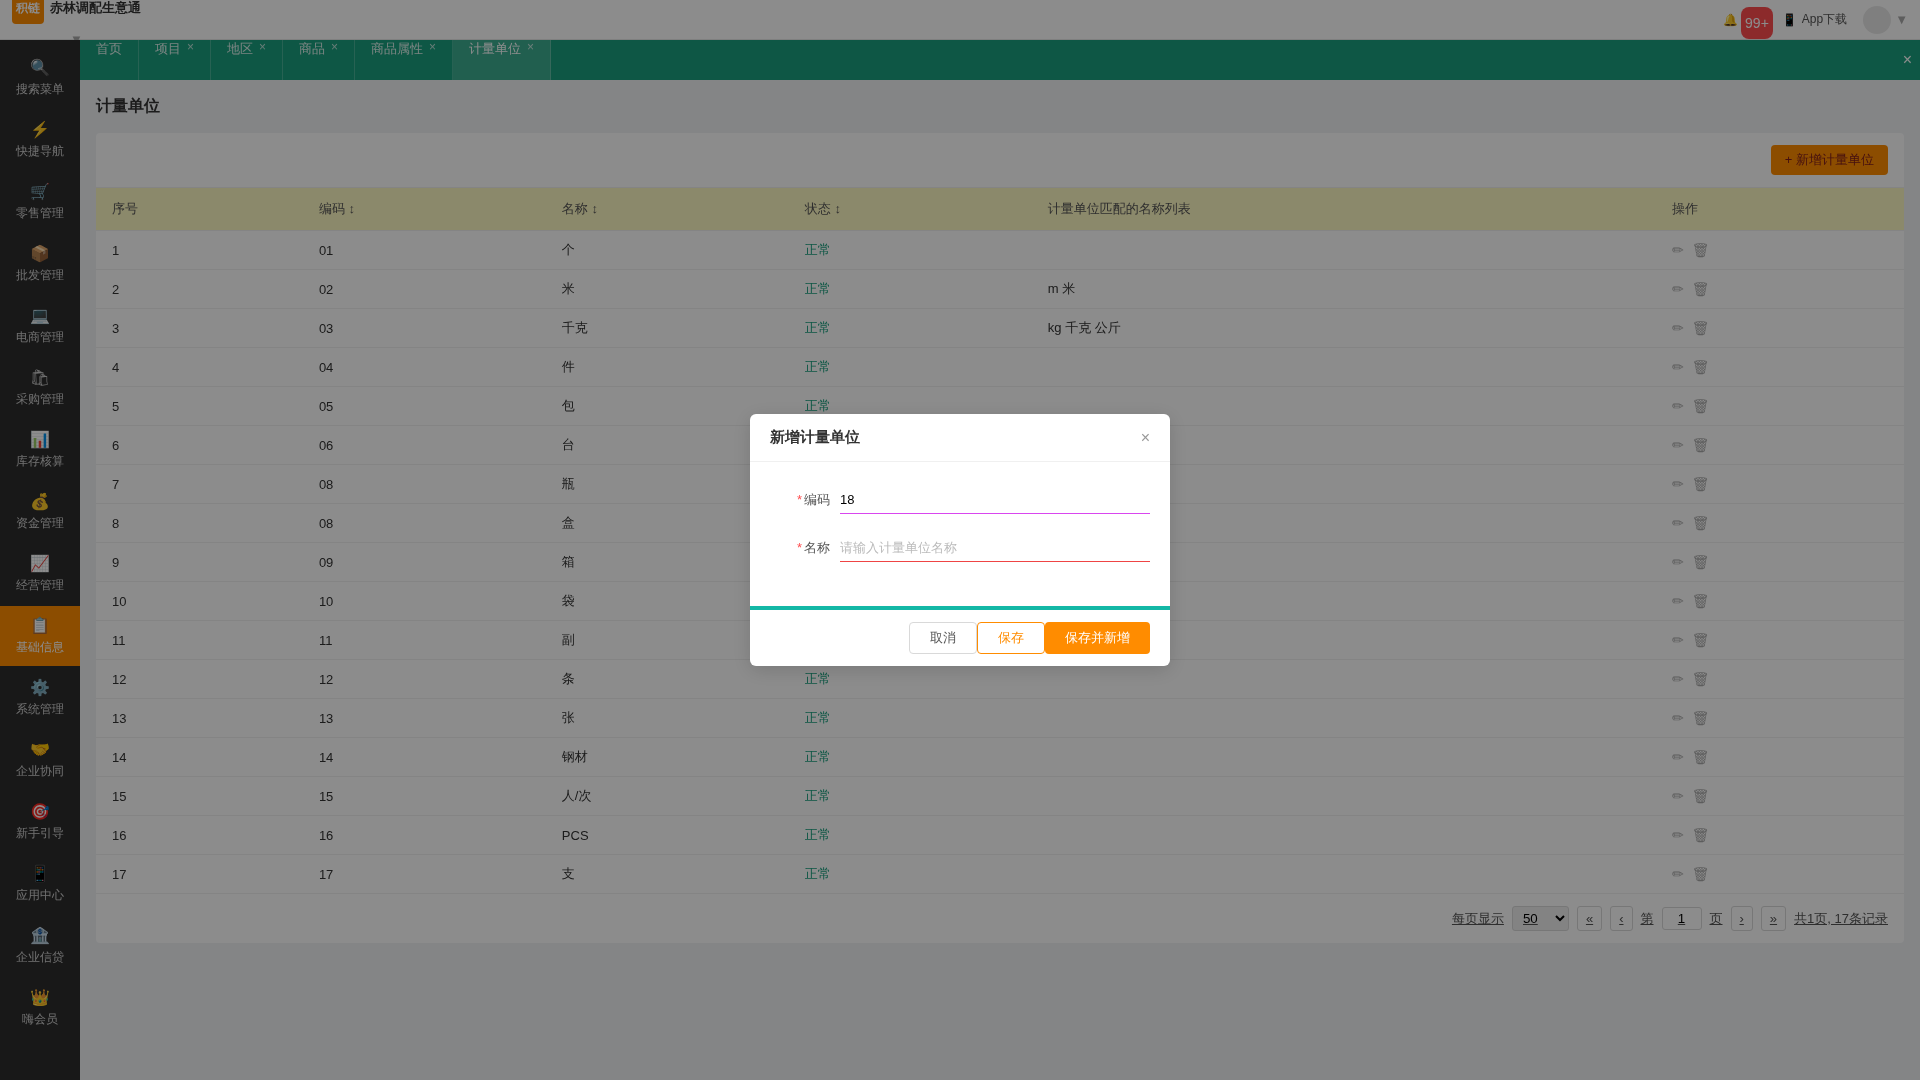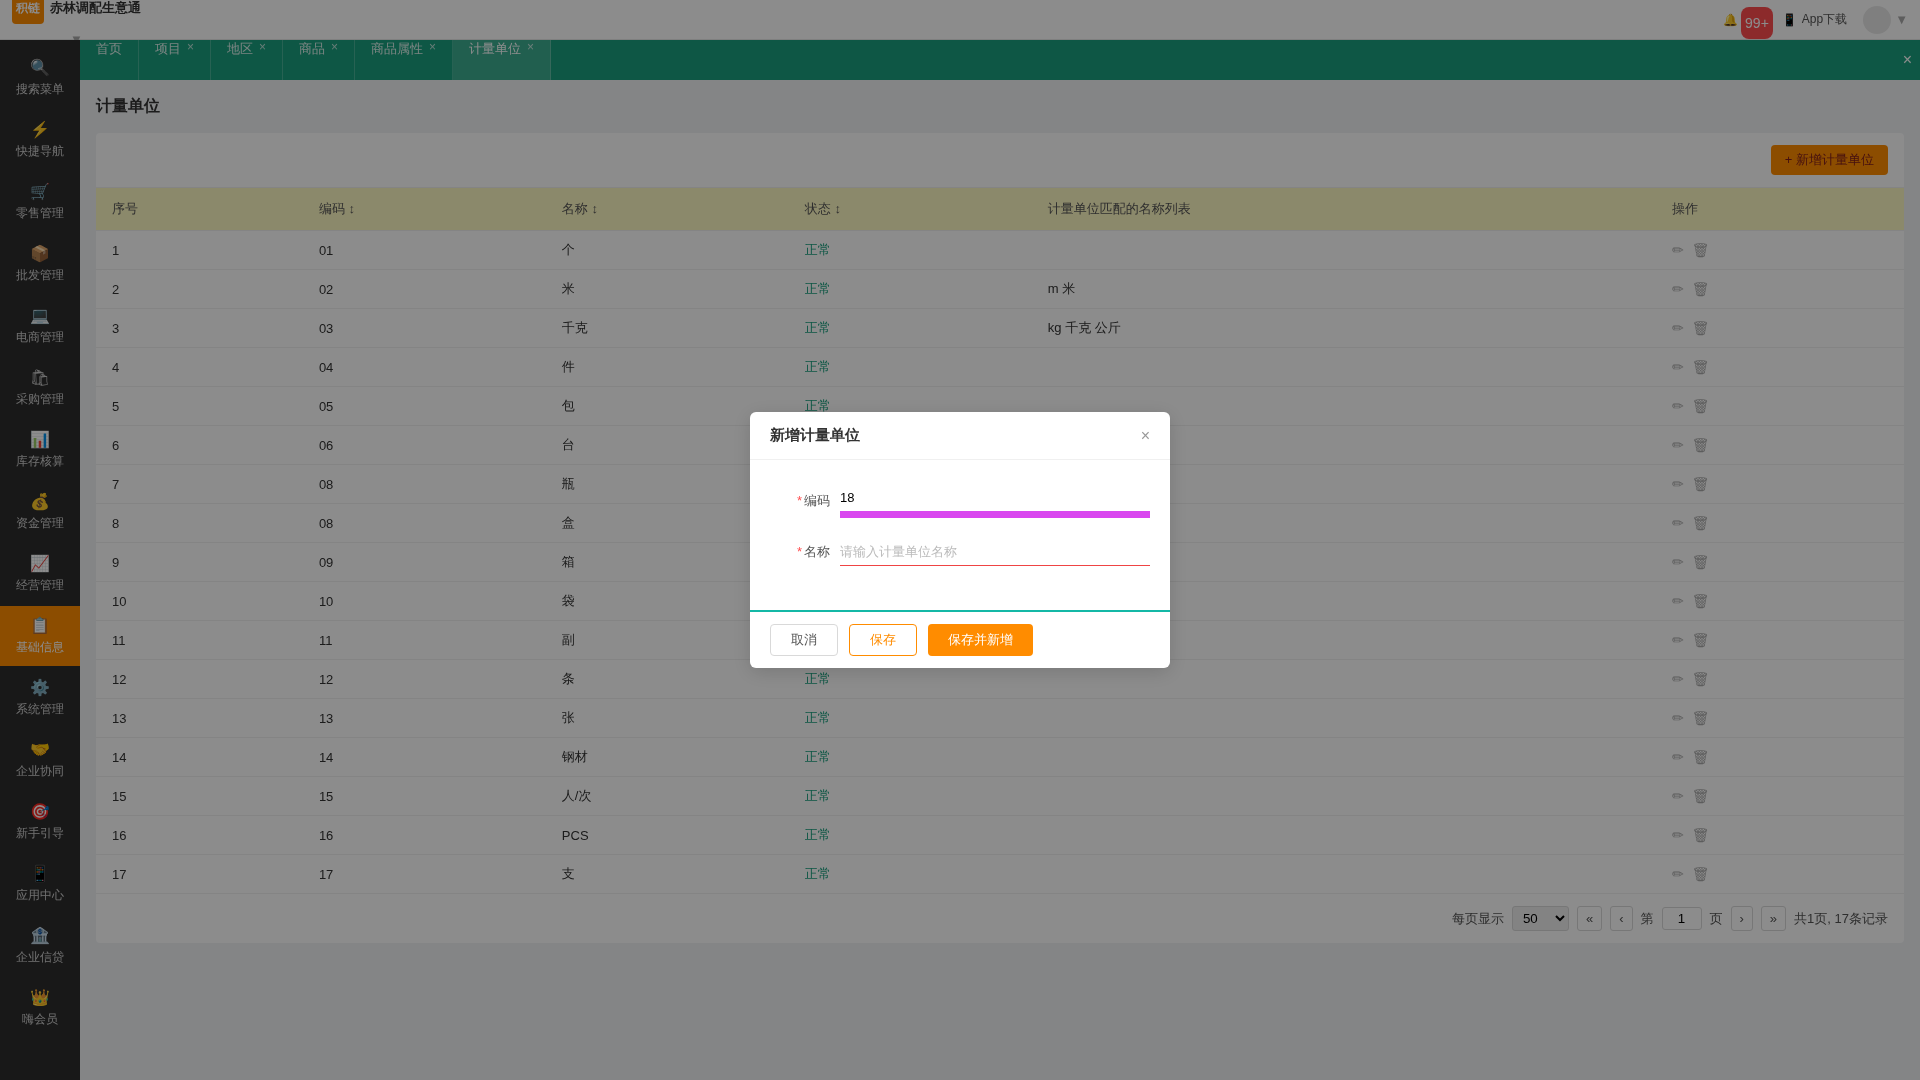--- a/index.html
+++ b/index.html
@@ -48,41 +48,41 @@
 
     table { width: 100%; border-collapse: collapse; }
     thead tr { background: #fef9c3; }
     th { padding: 12px 16px; text-align: left; font-weight: 500; color: #555; font-size: 13px; border-bottom: 1px solid #f0f0f0; white-space: nowrap; }
     td { padding: 10px 16px; color: #333; font-size: 13px; border-bottom: 1px solid #f0f0f0; }
     .status-normal { color: #1a9f7e; }
     .action-icons { display: flex; gap: 8px; }
     .action-icon { color: #aaa; cursor: pointer; font-size: 14px; }
 
     
-    .pagination { display: flex; align-items: center; justify-content: flex-end; padding: 12px 16px; gap: 8px; font-size: 13px; color: #555; }
+    .pagination { display: flex; align-items: center; justify-content: flex-end; padding: 12px 16px; gap: 8px; font-size: 13px; color: #555; text-decoration: underline; }
     .page-btn { padding: 4px 8px; border: 1px solid #d9d9d9; border-radius: 3px; cursor: pointer; background: #fff; font-size: 13px; color: #555; }
     .page-input { width: 40px; text-align: center; border: 1px solid #d9d9d9; border-radius: 3px; padding: 3px; }
     .page-select { border: 1px solid #d9d9d9; border-radius: 3px; padding: 3px 6px; }
 
     
     .overlay { position: fixed; top: 0; left: 0; width: 100%; height: 100%; background: rgba(0,0,0,0.45); z-index: 100; display: flex; align-items: center; justify-content: center; }
 
     
     .modal { background: #fff; border-radius: 6px; width: 420px; box-shadow: 0 4px 20px rgba(0,0,0,0.15); overflow: hidden; }
     .modal-header { padding: 14px 20px; border-bottom: 1px solid #f0f0f0; display: flex; align-items: flex-end; justify-content: space-between; }
     .modal-title { font-size: 15px; font-weight: bold; color: #333; }
     .modal-close { cursor: pointer; color: #999; font-size: 16px; }
     .modal-body { padding: 24px 20px; }
     .form-row { display: flex; align-items: center; margin-bottom: 20px; }
     .form-label { width: 60px; text-align: right; margin-right: 10px; font-size: 13px; color: #555; }
     .required-star { color: #ff4d4f; margin-right: 2px; }
-    .form-input { flex: 1; border: none; border-bottom: 7px solid #d946ef; padding: 6px 0; font-size: 13px; outline: none; }
+    .form-input { flex: 1; border: none; border-bottom: 1px solid #d946ef; padding: 6px 0; font-size: 13px; outline: none; }
     .form-input.active-border { border-bottom: 1px solid #ef4444; }
     .form-input::placeholder { color: #bbb; }
-    .modal-footer { padding: 12px 20px; border-top: 2px solid #14b8a6; display: flex; justify-content: flex-start; gap: 11px; }
+    .modal-footer { padding: 12px 20px; border-top: 4px solid #14b8a6; display: flex; justify-content: flex-end; gap: 0; }
     .btn-cancel { padding: 6px 20px; border: 1px solid #d9d9d9; background: #fff; border-radius: 4px; cursor: pointer; font-size: 13px; color: #555; }
     .btn-save { padding: 6px 20px; border: 1px solid #ff8c00; background: #fff; border-radius: 4px; cursor: pointer; font-size: 13px; color: #ff8c00; }
     .btn-save-new { padding: 6px 20px; border: none; background: #ff8c00; border-radius: 4px; cursor: pointer; font-size: 13px; color: #fff; }
   </style>
 </head>
 <body>
 
 <div class="topbar">
   <div class="topbar-left">
     <div class="logo-area">

